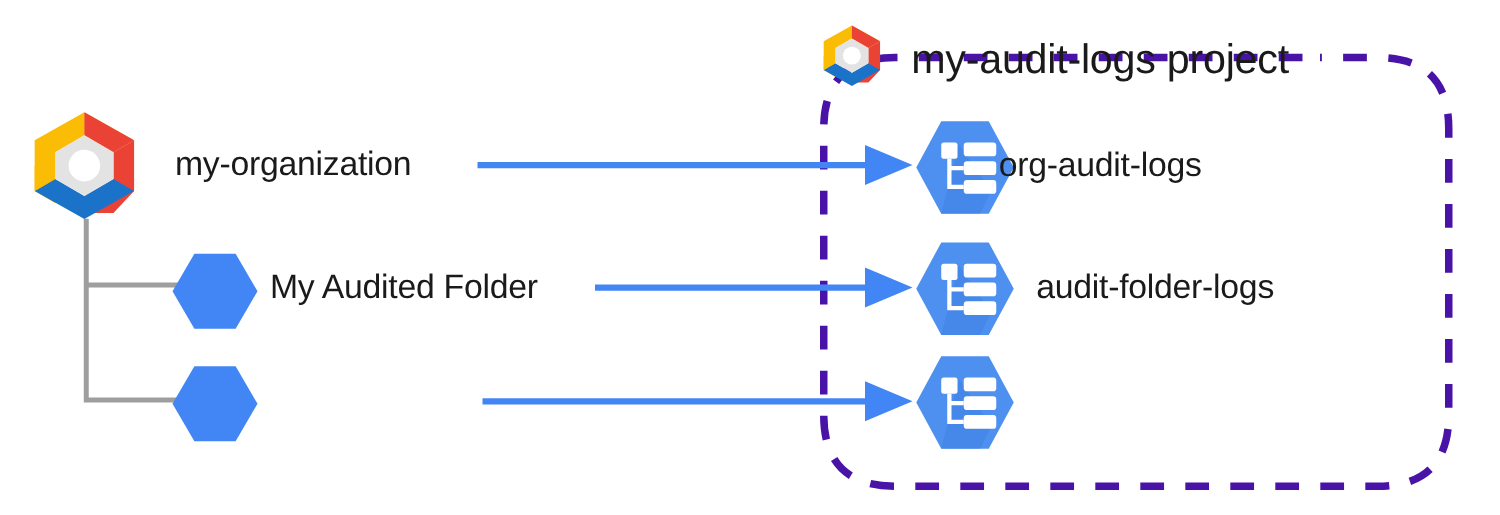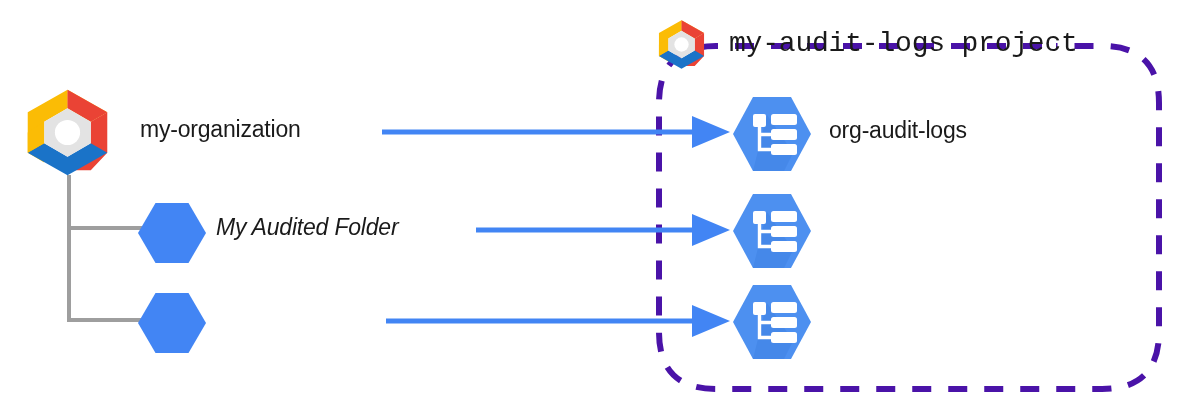--- a/index.html
+++ b/index.html
@@ -16,29 +16,28 @@
     width: 1200px;
     height: 412px;
     background: #ffffff;
     overflow: hidden;
   }
   .abs { position: absolute; }
 
   
   .label {
     color: #1a1a1a;
-    font-size: 23px;
+    font-size: 27px;
     line-height: 1;
     white-space: nowrap;
     font-weight: 400;
     letter-spacing: -0.2px;
   }
   .label-project {
-    font-size: 28px;
-    font-family: Liberation Mono, monospace;
+    font-size: 33px;
   }
 
   
   #project-boundary {
     left: 656px;
     top: 43px;
     width: 506px;
     height: 349px;
   }
 
@@ -82,21 +81,21 @@
     </svg>
   </div>
 
   <div class="abs label" style="left:140px; top:118px;">my-organization</div>
 
   <div class="abs" style="left:137px; top:202px; width:70px; height:62px;">
     <svg width="70" height="62" viewBox="0 0 70 62">
       <path d="M 18.5 1 L 51.5 1 L 69 31 L 51.5 61 L 18.5 61 L 1 31 Z" fill="#4285F4"></path>
     </svg>
   </div>
-  <div class="abs label" style="left:216px; top:216px;font-style:italic;">My Audited Folder</div>
+  <div class="abs label" style="left:216px; top:216px;">My Audited Folder</div>
 
   <div class="abs" style="left:137px; top:292px; width:70px; height:62px;">
     <svg width="70" height="62" viewBox="0 0 70 62">
       <path d="M 18.5 1 L 51.5 1 L 69 31 L 51.5 61 L 18.5 61 L 1 31 Z" fill="#4285F4"></path>
     </svg>
   </div>
 
   <svg class="abs" style="left:382px; top:114px;" width="348" height="36" viewBox="0 0 348 36">
     <line class="arrow-line" x1="0" y1="18" x2="316" y2="18"></line>
     <path class="arrow-head" d="M 310 2 L 348 18 L 310 34 Z"></path>
@@ -131,33 +130,34 @@
     <svg width="82" height="78" viewBox="0 0 82 78">
       <path d="M 22 2 L 60 2 L 80 39 L 60 76 L 22 76 L 2 39 Z" fill="#4d90f0"></path>
       <path d="M 36 20 L 62 58 L 53 76 L 22 76 Z" fill="#3c7fe0" opacity="0.45"></path>
       <rect x="22" y="19" width="13" height="13" rx="2" fill="#ffffff"></rect>
       <rect x="40" y="19" width="26" height="11" rx="2.5" fill="#ffffff"></rect>
       <rect x="40" y="34" width="26" height="11" rx="2.5" fill="#ffffff"></rect>
       <rect x="40" y="49" width="26" height="11" rx="2.5" fill="#ffffff"></rect>
       <path d="M 28.5 32 L 28.5 54.5 L 40 54.5 M 28.5 39.5 L 40 39.5" stroke="#ffffff" stroke-width="3.4" fill="none"></path>
     </svg>
   </div>
-  <div class="abs label" style="left:829px; top:119px;text-align:center;">org-audit-logs</div>
+  <div class="abs label" style="left:799px; top:119px;text-align:center;">org-audit-logs</div>
 
   <div class="abs" style="left:731px; top:192px; width:82px; height:78px;">
     <svg width="82" height="78" viewBox="0 0 82 78">
       <path d="M 22 2 L 60 2 L 80 39 L 60 76 L 22 76 L 2 39 Z" fill="#4d90f0"></path>
       <path d="M 36 20 L 62 58 L 53 76 L 22 76 Z" fill="#3c7fe0" opacity="0.45"></path>
       <rect x="22" y="19" width="13" height="13" rx="2" fill="#ffffff"></rect>
       <rect x="40" y="19" width="26" height="11" rx="2.5" fill="#ffffff"></rect>
       <rect x="40" y="34" width="26" height="11" rx="2.5" fill="#ffffff"></rect>
       <rect x="40" y="49" width="26" height="11" rx="2.5" fill="#ffffff"></rect>
       <path d="M 28.5 32 L 28.5 54.5 L 40 54.5 M 28.5 39.5 L 40 39.5" stroke="#ffffff" stroke-width="3.4" fill="none"></path>
     </svg>
   </div>
+  <div class="abs label" style="left:829px; top:216px;">audit-folder-logs</div>
 
   <div class="abs" style="left:731px; top:283px; width:82px; height:78px;">
     <svg width="82" height="78" viewBox="0 0 82 78">
       <path d="M 22 2 L 60 2 L 80 39 L 60 76 L 22 76 L 2 39 Z" fill="#4d90f0"></path>
       <path d="M 36 20 L 62 58 L 53 76 L 22 76 Z" fill="#3c7fe0" opacity="0.45"></path>
       <rect x="22" y="19" width="13" height="13" rx="2" fill="#ffffff"></rect>
       <rect x="40" y="19" width="26" height="11" rx="2.5" fill="#ffffff"></rect>
       <rect x="40" y="34" width="26" height="11" rx="2.5" fill="#ffffff"></rect>
       <rect x="40" y="49" width="26" height="11" rx="2.5" fill="#ffffff"></rect>
       <path d="M 28.5 32 L 28.5 54.5 L 40 54.5 M 28.5 39.5 L 40 39.5" stroke="#ffffff" stroke-width="3.4" fill="none"></path>

